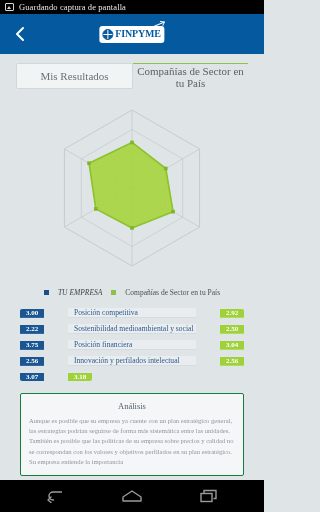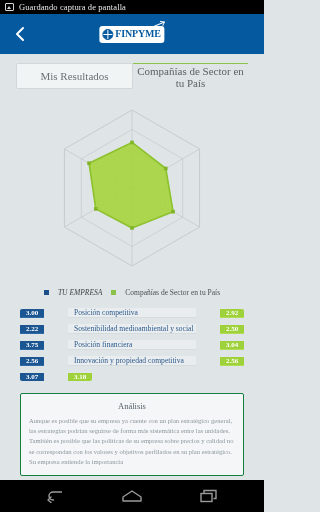--- a/index.html
+++ b/index.html
@@ -241,21 +241,21 @@
       </div>
 
       <div class="trow">
         <div class="cell-blue">3.75</div>
         <div class="cell-name">Posición financiera</div>
         <div class="cell-green">3.04</div>
       </div>
 
       <div class="trow">
         <div class="cell-blue">2.56</div>
-        <div class="cell-name">Innovación y propiedad competitiva</div>
+        <div class="cell-name">Innovación y perfilados intelectual</div>
         <div class="cell-green">2.56</div>
       </div>
 
 
       <div class="trow">
         <div class="cell-blue">3.07</div>
         <div class="cell-green">3.18</div>
       </div>
 
     </div>

